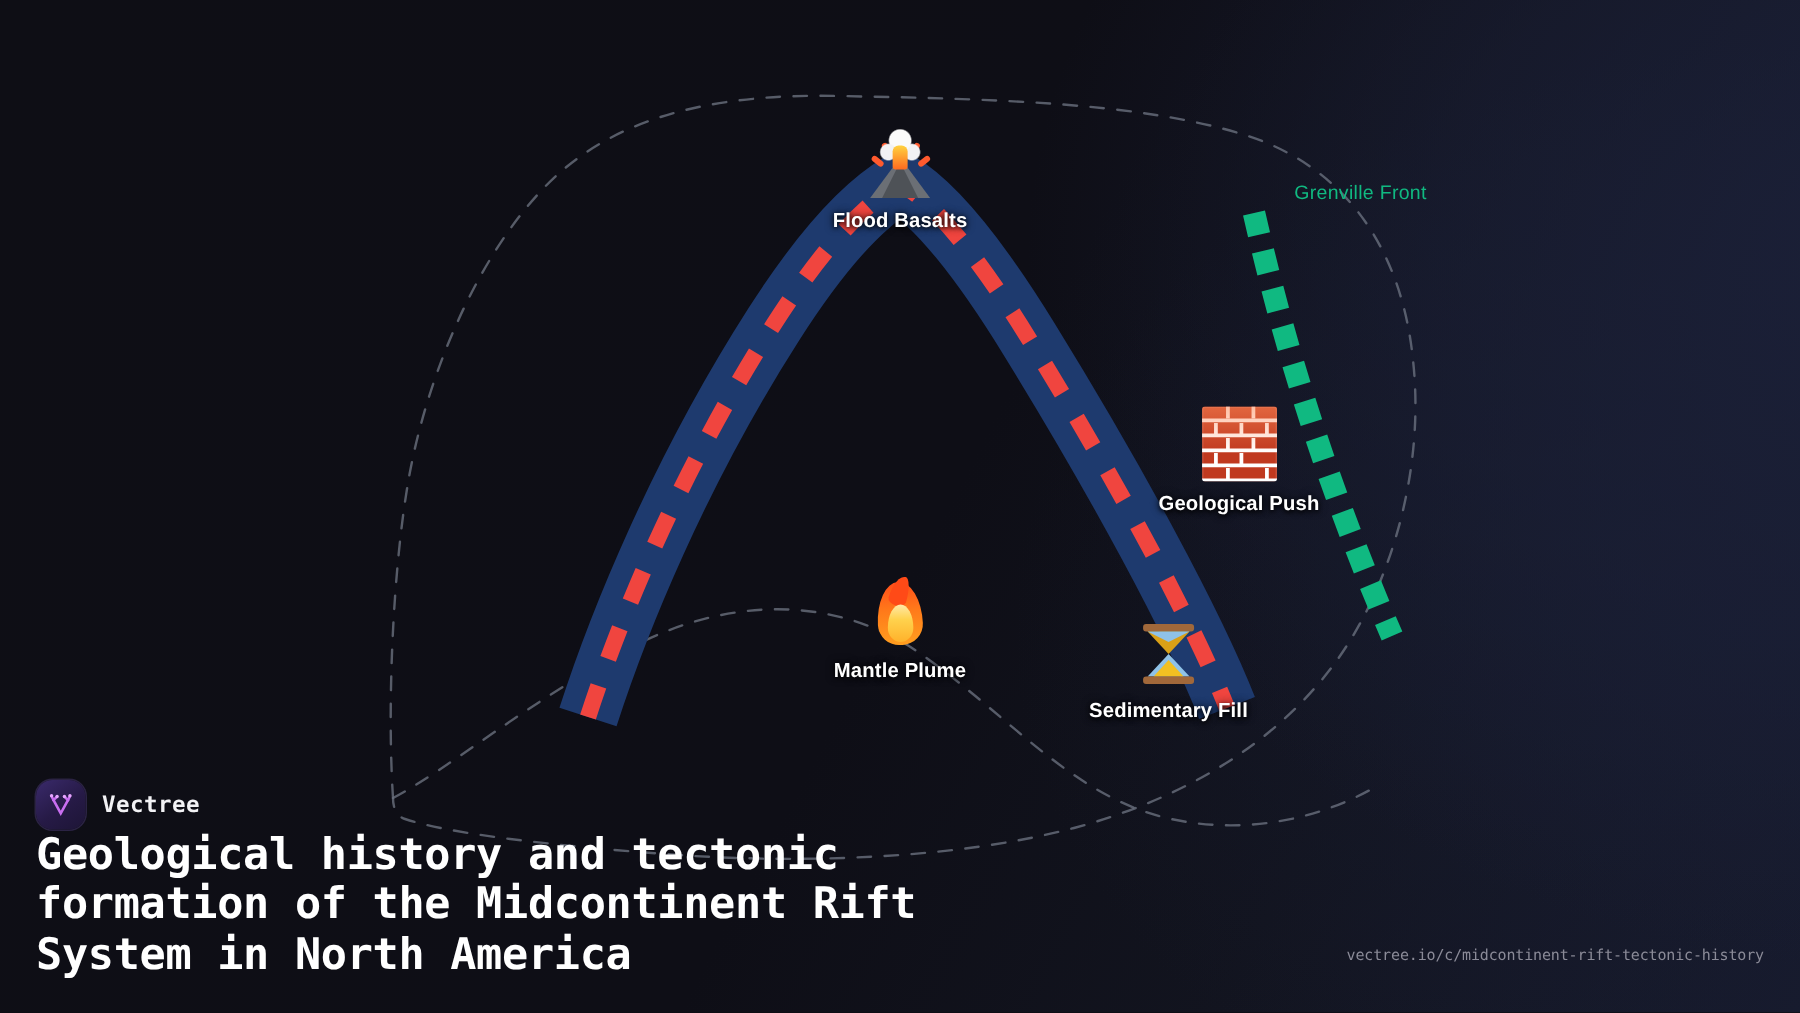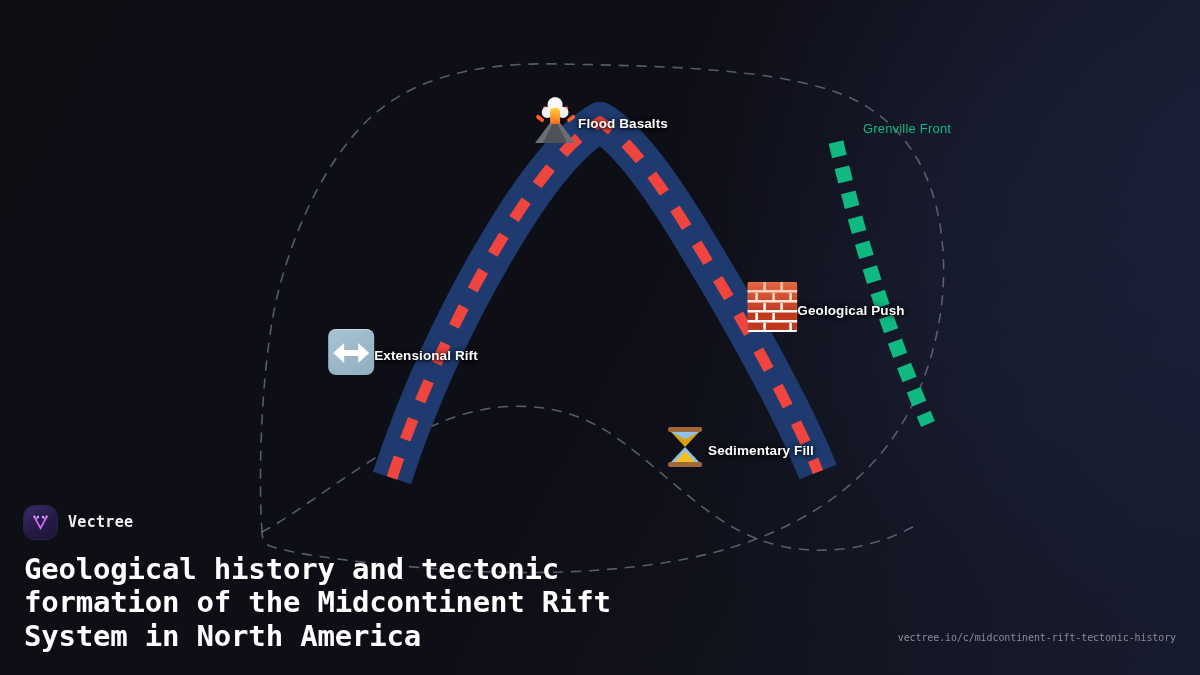--- a/index.html
+++ b/index.html
@@ -25,20 +25,21 @@
     position: absolute;
     inset: 0;
     width: 1200px;
     height: 675px;
   }
 
   
   .node {
     position: absolute;
     display: flex;
+    flex-direction: column;
     align-items: center;
     transform: translate(-50%, -50%);
     pointer-events: auto;
   }
   .node-emoji {
     font-size: 46px;
     line-height: 1;
     font-family: "DejaVu Sans", "Liberation Sans", sans-serif;
     text-align: center;
     user-select: none;
@@ -220,21 +221,21 @@
   .map-label {
     position: absolute;
     transform: translate(-50%, -50%);
     font-size: 13px;
     white-space: nowrap;
     letter-spacing: 0.2px;
   }
 
   
   #footer { position: absolute; left: 24px; bottom: 22px; }
-  #brand-row { display: flex; align-items: center; gap: 11px; margin-bottom: 14px; }
+  #brand-row { display: flex; align-items: center; gap: 11px; }
   #brand-mark {
     width: 33px; height: 33px; border-radius: 11px;
     background: linear-gradient(145deg, #3a2a6b 0%, #261a46 55%, #1d1536 100%);
     display: flex; align-items: center; justify-content: center;
     box-shadow: 0 0 0 1px rgba(160,120,255,0.2);
   }
   #brand-name {
     font-family: "DejaVu Sans Mono", "Liberation Mono", monospace;
     font-size: 15px; font-weight: bold; color: #f2f2f5; letter-spacing: 0.3px;
   }
@@ -314,40 +315,40 @@
         <span class="spark" style="left:37px; top:17px; transform:rotate(52deg);"></span>
         <span class="plume"></span>
         <span class="cone"></span>
         <span class="cone2"></span>
         <span class="lava"></span>
       </div>
     </div>
     <div class="node-label">Flood Basalts</div>
   </div>
 
-  <div class="node" style="left:403px; top:352px;">
+
+  <div class="node" style="left:600px; top:420px;">
     <div class="node-emoji">
-      <div class="lr-tile">
-        <span class="bar"></span>
-        <span class="tipL"></span>
-        <span class="tipR"></span>
+      <div class="art fire">
+        <span class="outer"></span>
+        <span class="tip"></span>
+        <span class="inner"></span>
       </div>
     </div>
-    <div class="node-label">Extensional Rift</div>
-  </div>
-
+    <div class="node-label">Mantle Plume</div>
+  </div>
 
   <div class="node" style="left:826px; top:307px;">
     <div class="node-emoji">
       <div class="brick"></div>
     </div>
     <div class="node-label">Geological Push</div>
   </div>
 
-  <div class="node" style="left:738px; top:447px;">
+  <div class="node" style="left:779px; top:447px;">
     <div class="node-emoji">
       <div class="art hourglass">
         <span class="cap top"></span>
         <span class="upper"></span>
         <span class="upper-sand"></span>
         <span class="lower"></span>
         <span class="lower-sand"></span>
         <span class="cap bot"></span>
       </div>
     </div>

